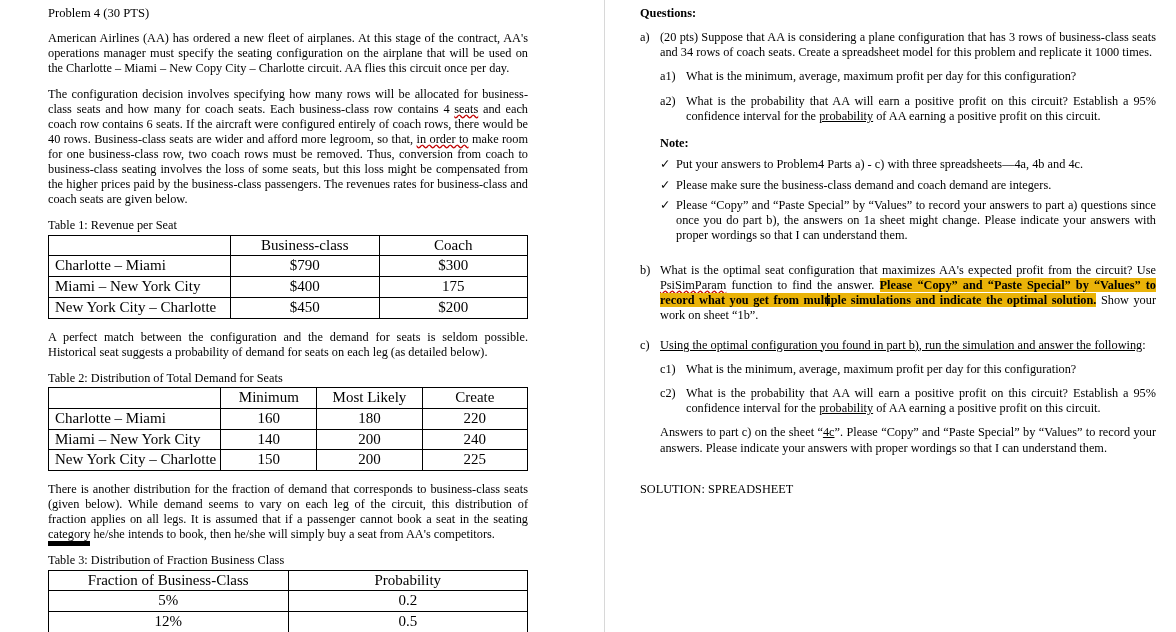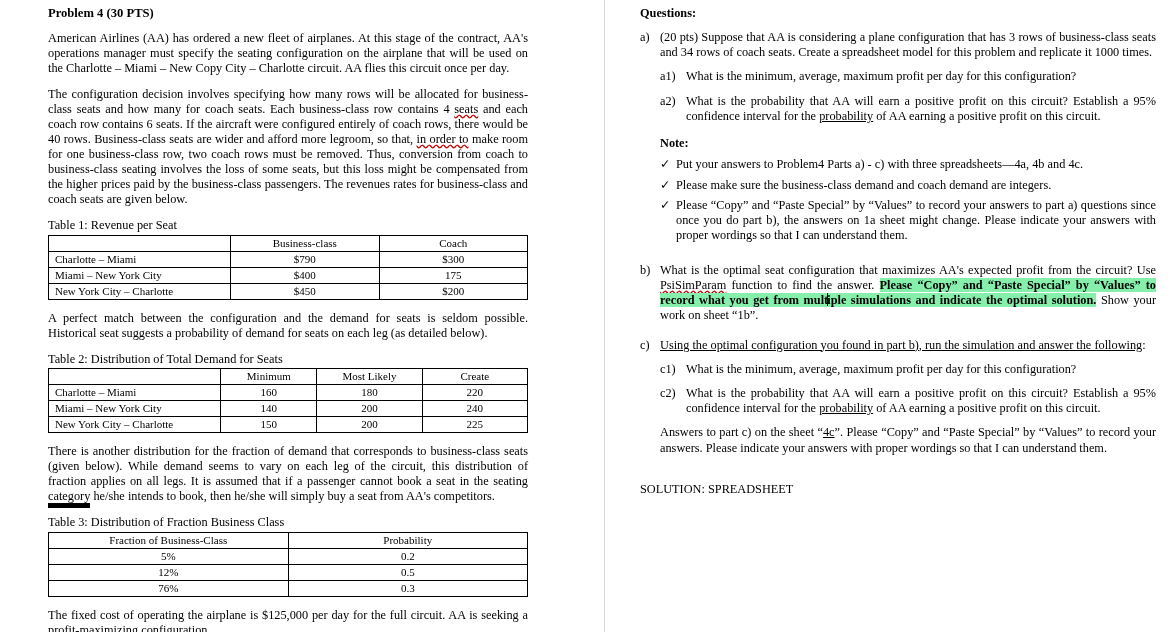--- a/index.html
+++ b/index.html
@@ -34,37 +34,37 @@
     height: 632px;
     background: #d8d8d8;
   }
   .col-right {
     width: 588px;
     padding: 6px 20px 12px 52px;
     box-sizing: border-box;
   }
   h1.problem-title {
     font-size: 12.6px;
-    font-weight: bold;
+    font-weight: normal;
     margin: 0 0 10px 0;
   }
   p.para {
     margin: 0 0 11px 0;
     text-align: justify;
     line-height: 1.22;
   }
   .tbl-caption {
     margin: 0 0 2px 0;
     line-height: 1.2;
   }
   table.doc-table {
     border-collapse: collapse;
     width: 100%;
     margin: 0 0 11px 0;
-    font-size: 11px;
+    font-size: 15px;
   }
   table.doc-table td, table.doc-table th {
     border: 1px solid #000;
     padding: 1px 4px;
     font-weight: normal;
     line-height: 1.18;
   }
   table.doc-table th {
     text-align: center;
   }
@@ -133,21 +133,21 @@
   }
   .check {
     width: 16px;
     flex: 0 0 16px;
   }
   .btext {
     flex: 1;
     text-align: justify;
   }
   .hl {
-    background: #86efac;
+    background: #eab308;
     font-weight: bold;
   }
   .solution {
     margin-top: 26px;
   }
   .indent-block {
     margin-top: 9px;
     line-height: 1.24;
     text-align: justify;
   }

